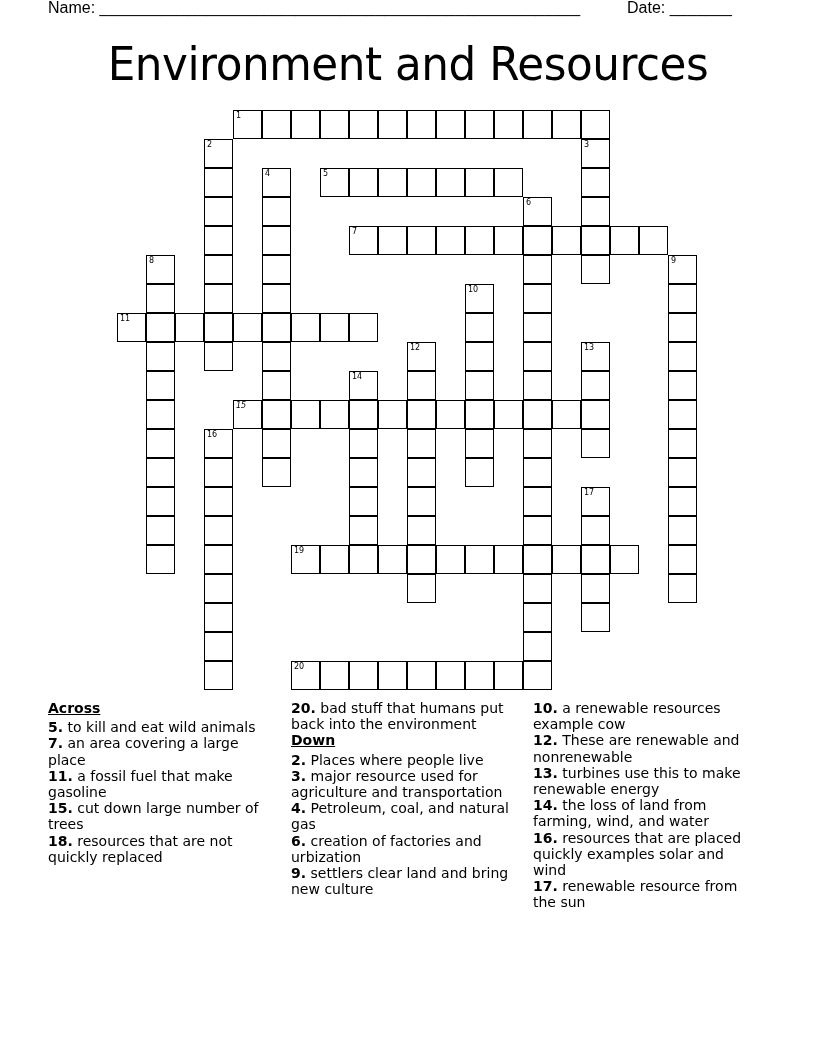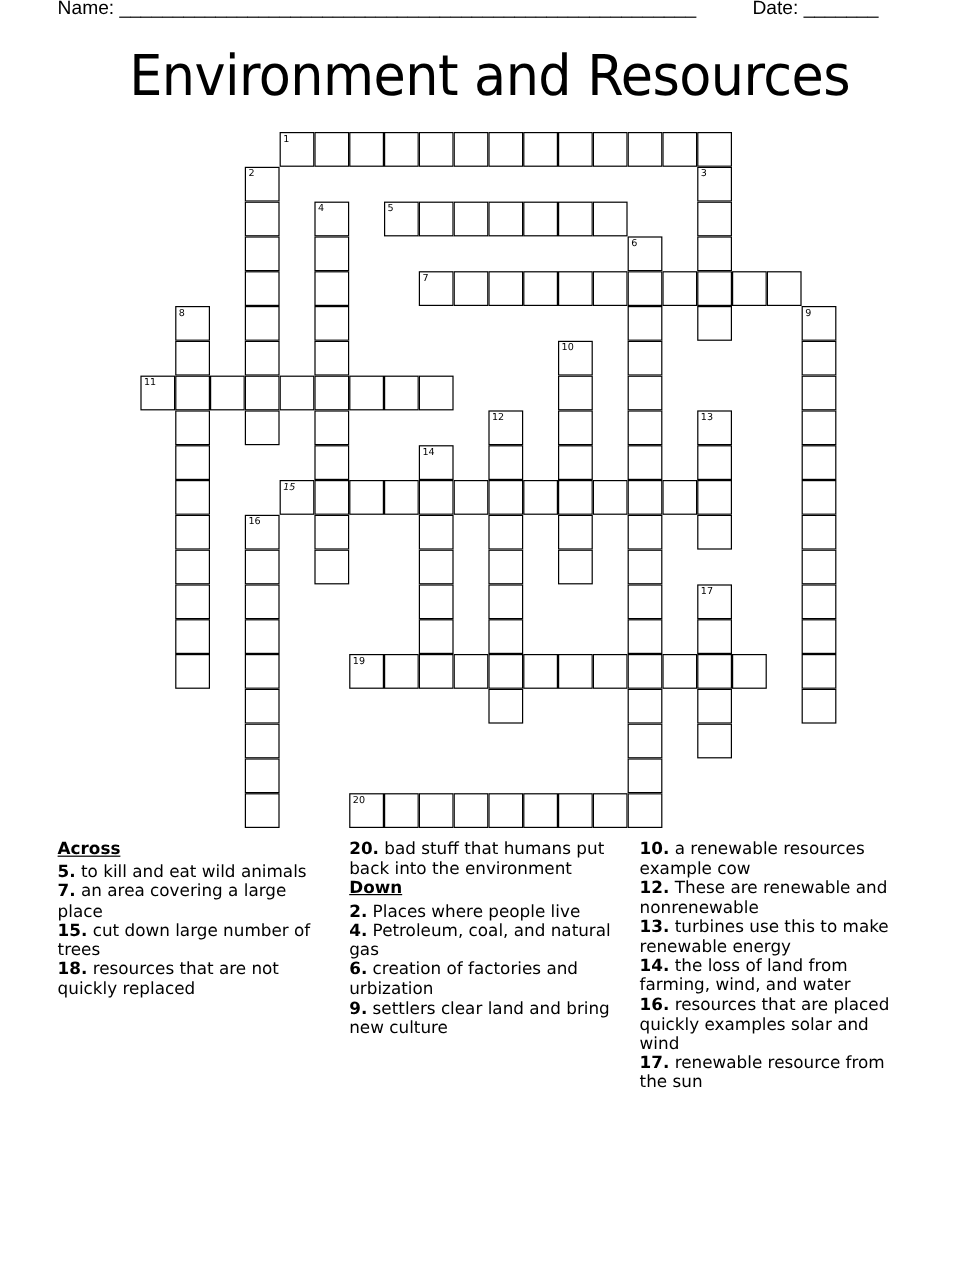--- a/index.html
+++ b/index.html
@@ -230,28 +230,30 @@
     </div>
     <div class="cell" style="left: 581px; top: 516px;"></div>
     <div class="cell" style="left: 581px; top: 574px;"></div>
     <div class="cell" style="left: 581px; top: 603px;"></div>
   </div>
 
 <div class="clues" id="col1">
   <div class="head">Across</div>
   <p class="clue"><b>5.</b><span> to kill and eat wild animals</span></p>
   <p class="clue"><b>7.</b><span> an area covering a large place</span></p>
+  <p class="clue"><b>11.</b><span> a fossil fuel that make gasoline</span></p>
   <p class="clue"><b>15.</b><span> cut down large number of trees</span></p>
   <p class="clue"><b>18.</b><span> resources that are not quickly replaced</span></p>
 </div>
 
 <div class="clues" id="col2">
   <p class="clue"><b>20.</b><span> bad stuff that humans put back into the environment</span></p>
   <div class="head">Down</div>
   <p class="clue"><b>2.</b><span> Places where people live</span></p>
+  <p class="clue"><b>3.</b><span> major resource used for agriculture and transportation</span></p>
   <p class="clue"><b>4.</b><span> Petroleum, coal, and natural gas</span></p>
   <p class="clue"><b>6.</b><span> creation of factories and urbization</span></p>
   <p class="clue"><b>9.</b><span> settlers clear land and bring new culture</span></p>
 </div>
 
 <div class="clues" id="col3">
   <p class="clue"><b>10.</b><span> a renewable resources example cow</span></p>
   <p class="clue"><b>12.</b><span> These are renewable and nonrenewable</span></p>
   <p class="clue"><b>13.</b><span> turbines use this to make renewable energy</span></p>
   <p class="clue"><b>14.</b><span> the loss of land from farming, wind, and water</span></p>

